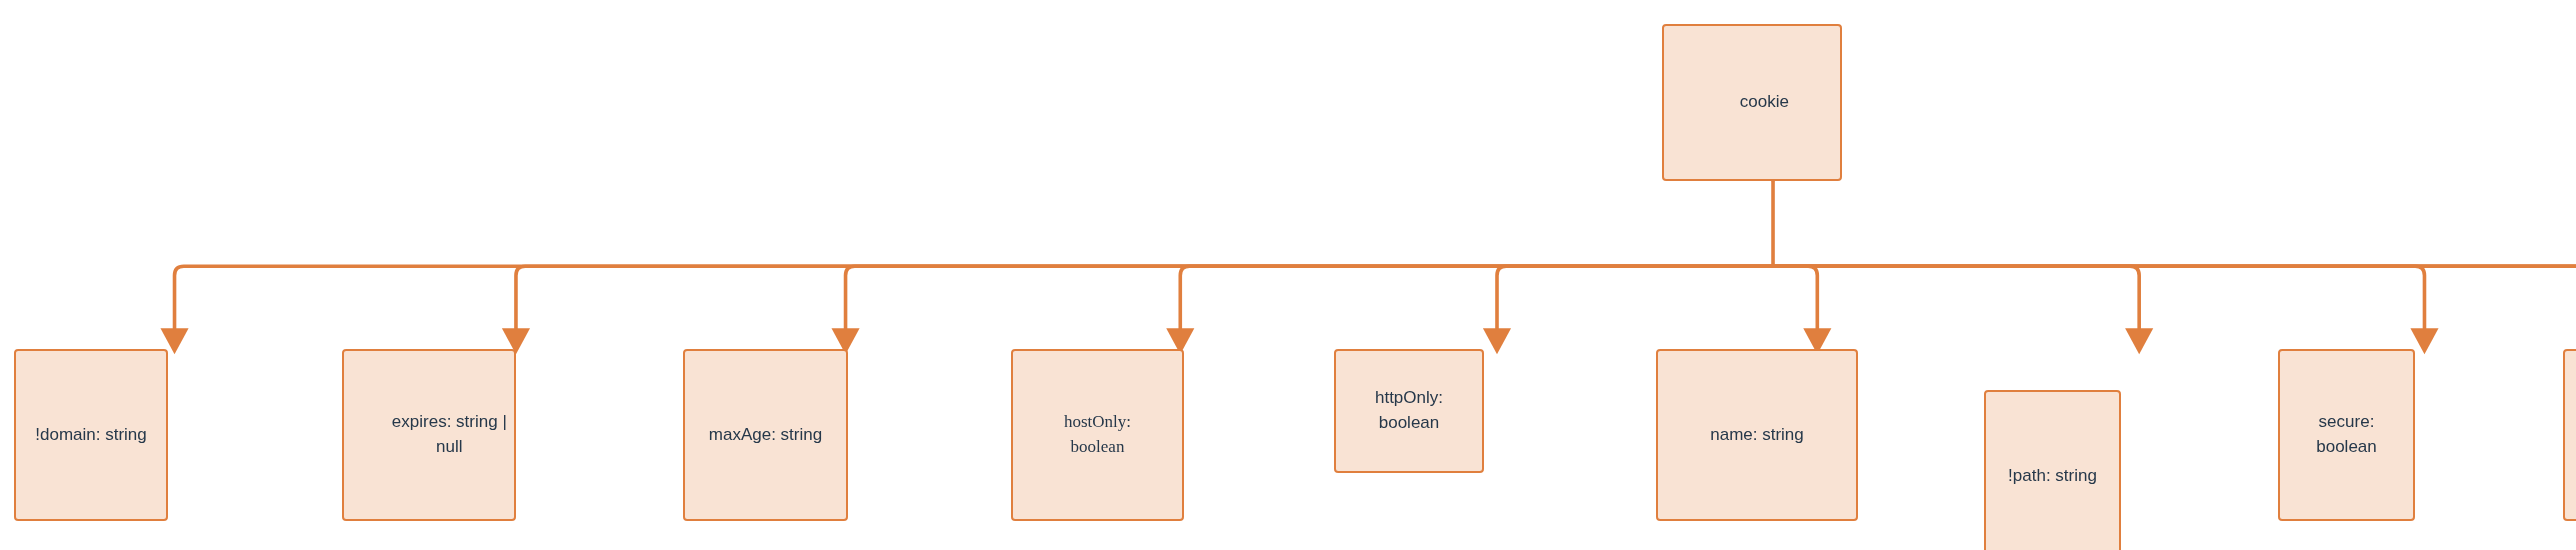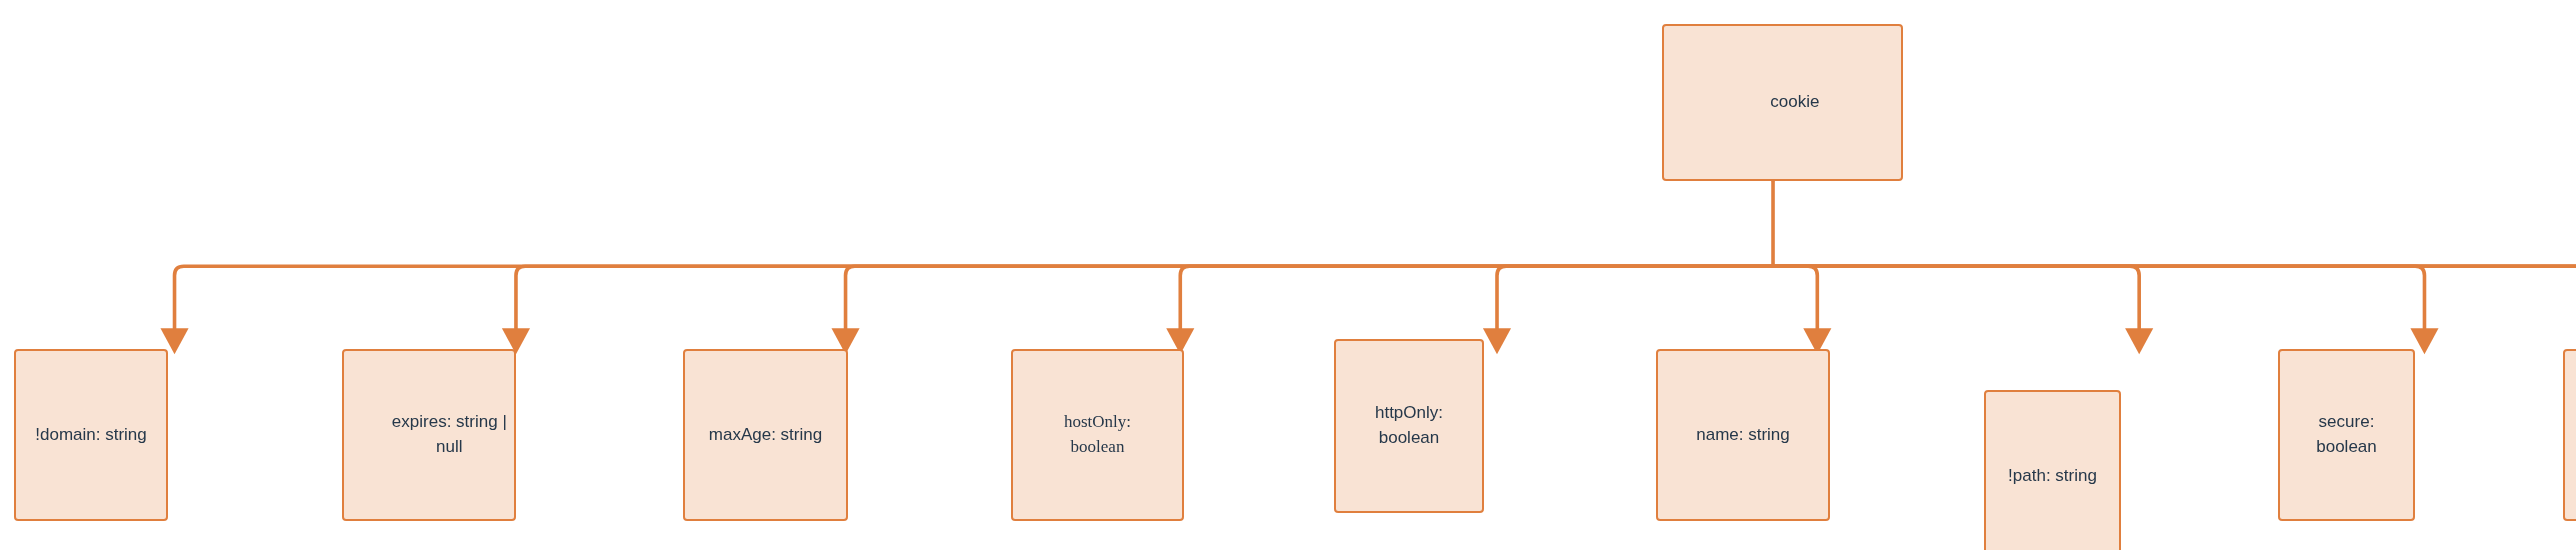--- a/index.html
+++ b/index.html
@@ -64,30 +64,30 @@
         <path d="M 3441 517 L 3509 517 Q 3527 517 3527 535 L 3527 674" marker-end="url(#arrowhead)"></path>
         <path d="M 3441 517 L 4134 517 Q 4152 517 4152 535 L 4152 674" marker-end="url(#arrowhead)"></path>
         <path d="M 3441 517 L 4688 517 Q 4706 517 4706 535 L 4706 674" marker-end="url(#arrowhead)"></path>
         <path d="M 3441 517 L 5292 517 Q 5310 517 5310 535 L 5310 674" marker-end="url(#arrowhead)"></path>
         <path d="M 3441 517 L 5887 517 Q 5905 517 5905 535 L 5905 674" marker-end="url(#arrowhead)"></path>
         <path d="M 3441 517 L 6520 517 Q 6538 517 6538 535 L 6538 674" marker-end="url(#arrowhead)"></path>
       </g>
   </svg>
 
   <div id="node-layer">
-      <div class="node" style="left: 1662px; top: 24px; width: 241px; height: 157px; padding-left: 32px;"><span class="node-label">cookie</span></div>
+      <div class="node" style="left: 1662px; top: 24px; width: 180px; height: 157px; padding-left: 32px;"><span class="node-label">cookie</span></div>
       <div class="node" style="left: 14px; top: 349px; width: 154px; height: 172px;"><span class="node-label">!domain: string</span></div>
       <div class="node" style="left: 342px; top: 349px; width: 174px; height: 172px; justify-content: flex-end;"><span class="node-label">expires: string |
 null</span></div>
       <div class="node" style="left: 683px; top: 349px; width: 165px; height: 172px;"><span class="node-label">maxAge: string</span></div>
       <div class="node" style="left: 1011px; top: 349px; width: 173px; height: 172px; font-family: Liberation Serif, serif;"><span class="node-label">hostOnly:
 boolean</span></div>
-      <div class="node" style="left: 1334px; top: 339px; width: 150px; height: 174px;"><span class="node-label">httpOnly:
+      <div class="node" style="left: 1334px; top: 349px; width: 150px; height: 124px;"><span class="node-label">httpOnly:
 boolean</span></div>
-      <div class="node" style="left: 1656px; top: 349px; width: 174px; height: 172px;"><span class="node-label">name: string</span></div>
+      <div class="node" style="left: 1656px; top: 349px; width: 202px; height: 172px;"><span class="node-label">name: string</span></div>
       <div class="node" style="left: 1984px; top: 349px; width: 137px; height: 172px; margin-top: 41px;"><span class="node-label">!path: string</span></div>
       <div class="node" style="left: 2278px; top: 349px; width: 137px; height: 172px;"><span class="node-label">secure:
 boolean</span></div>
       <div class="node" style="left: 2563px; top: 349px; width: 187px; height: 172px;"></div>
     </div>
 
 </div>
 
 
 </body></html>

